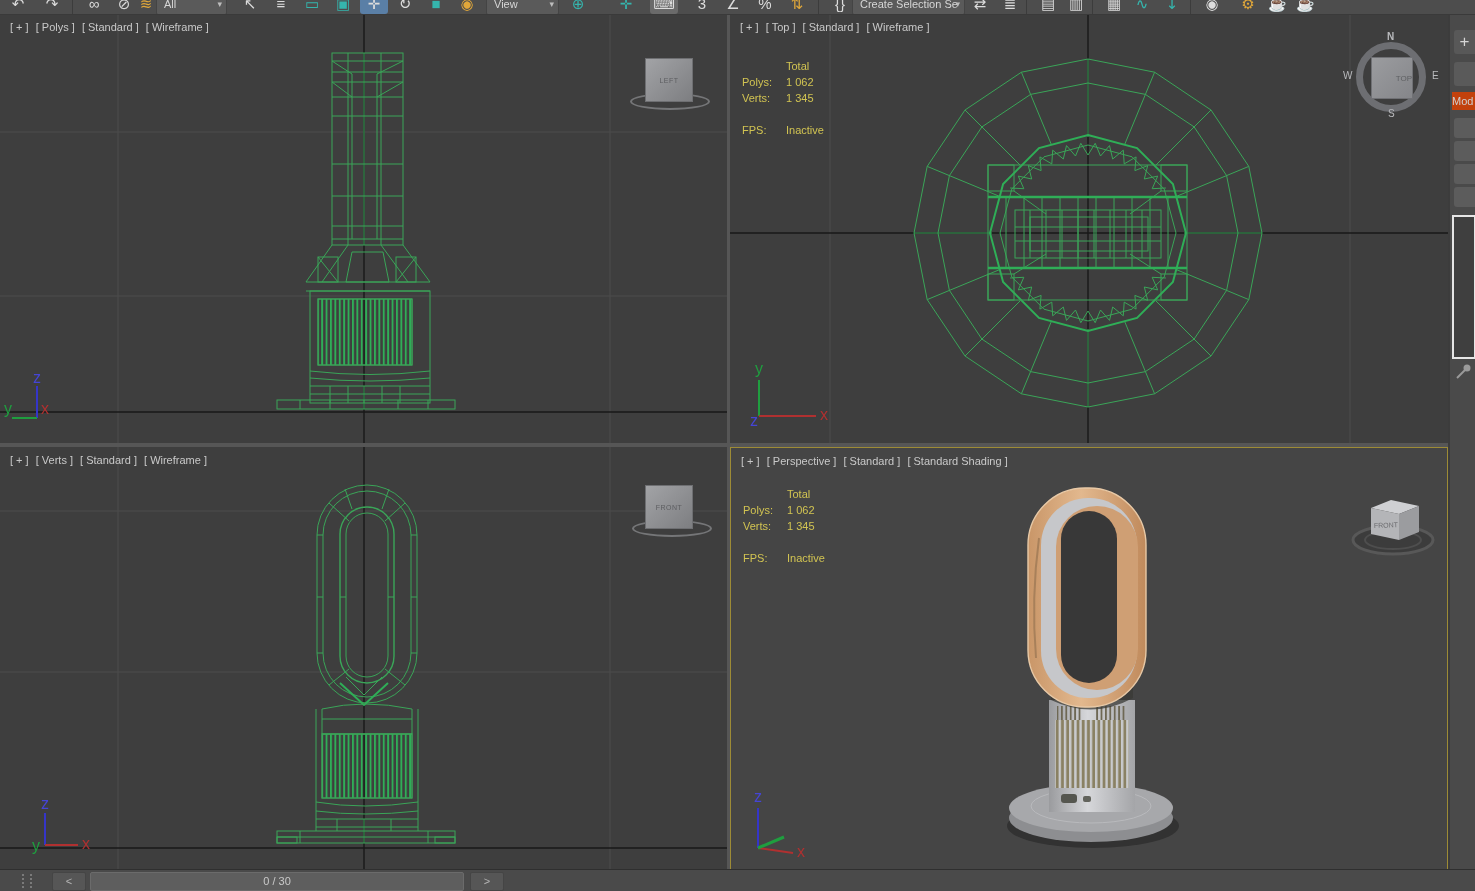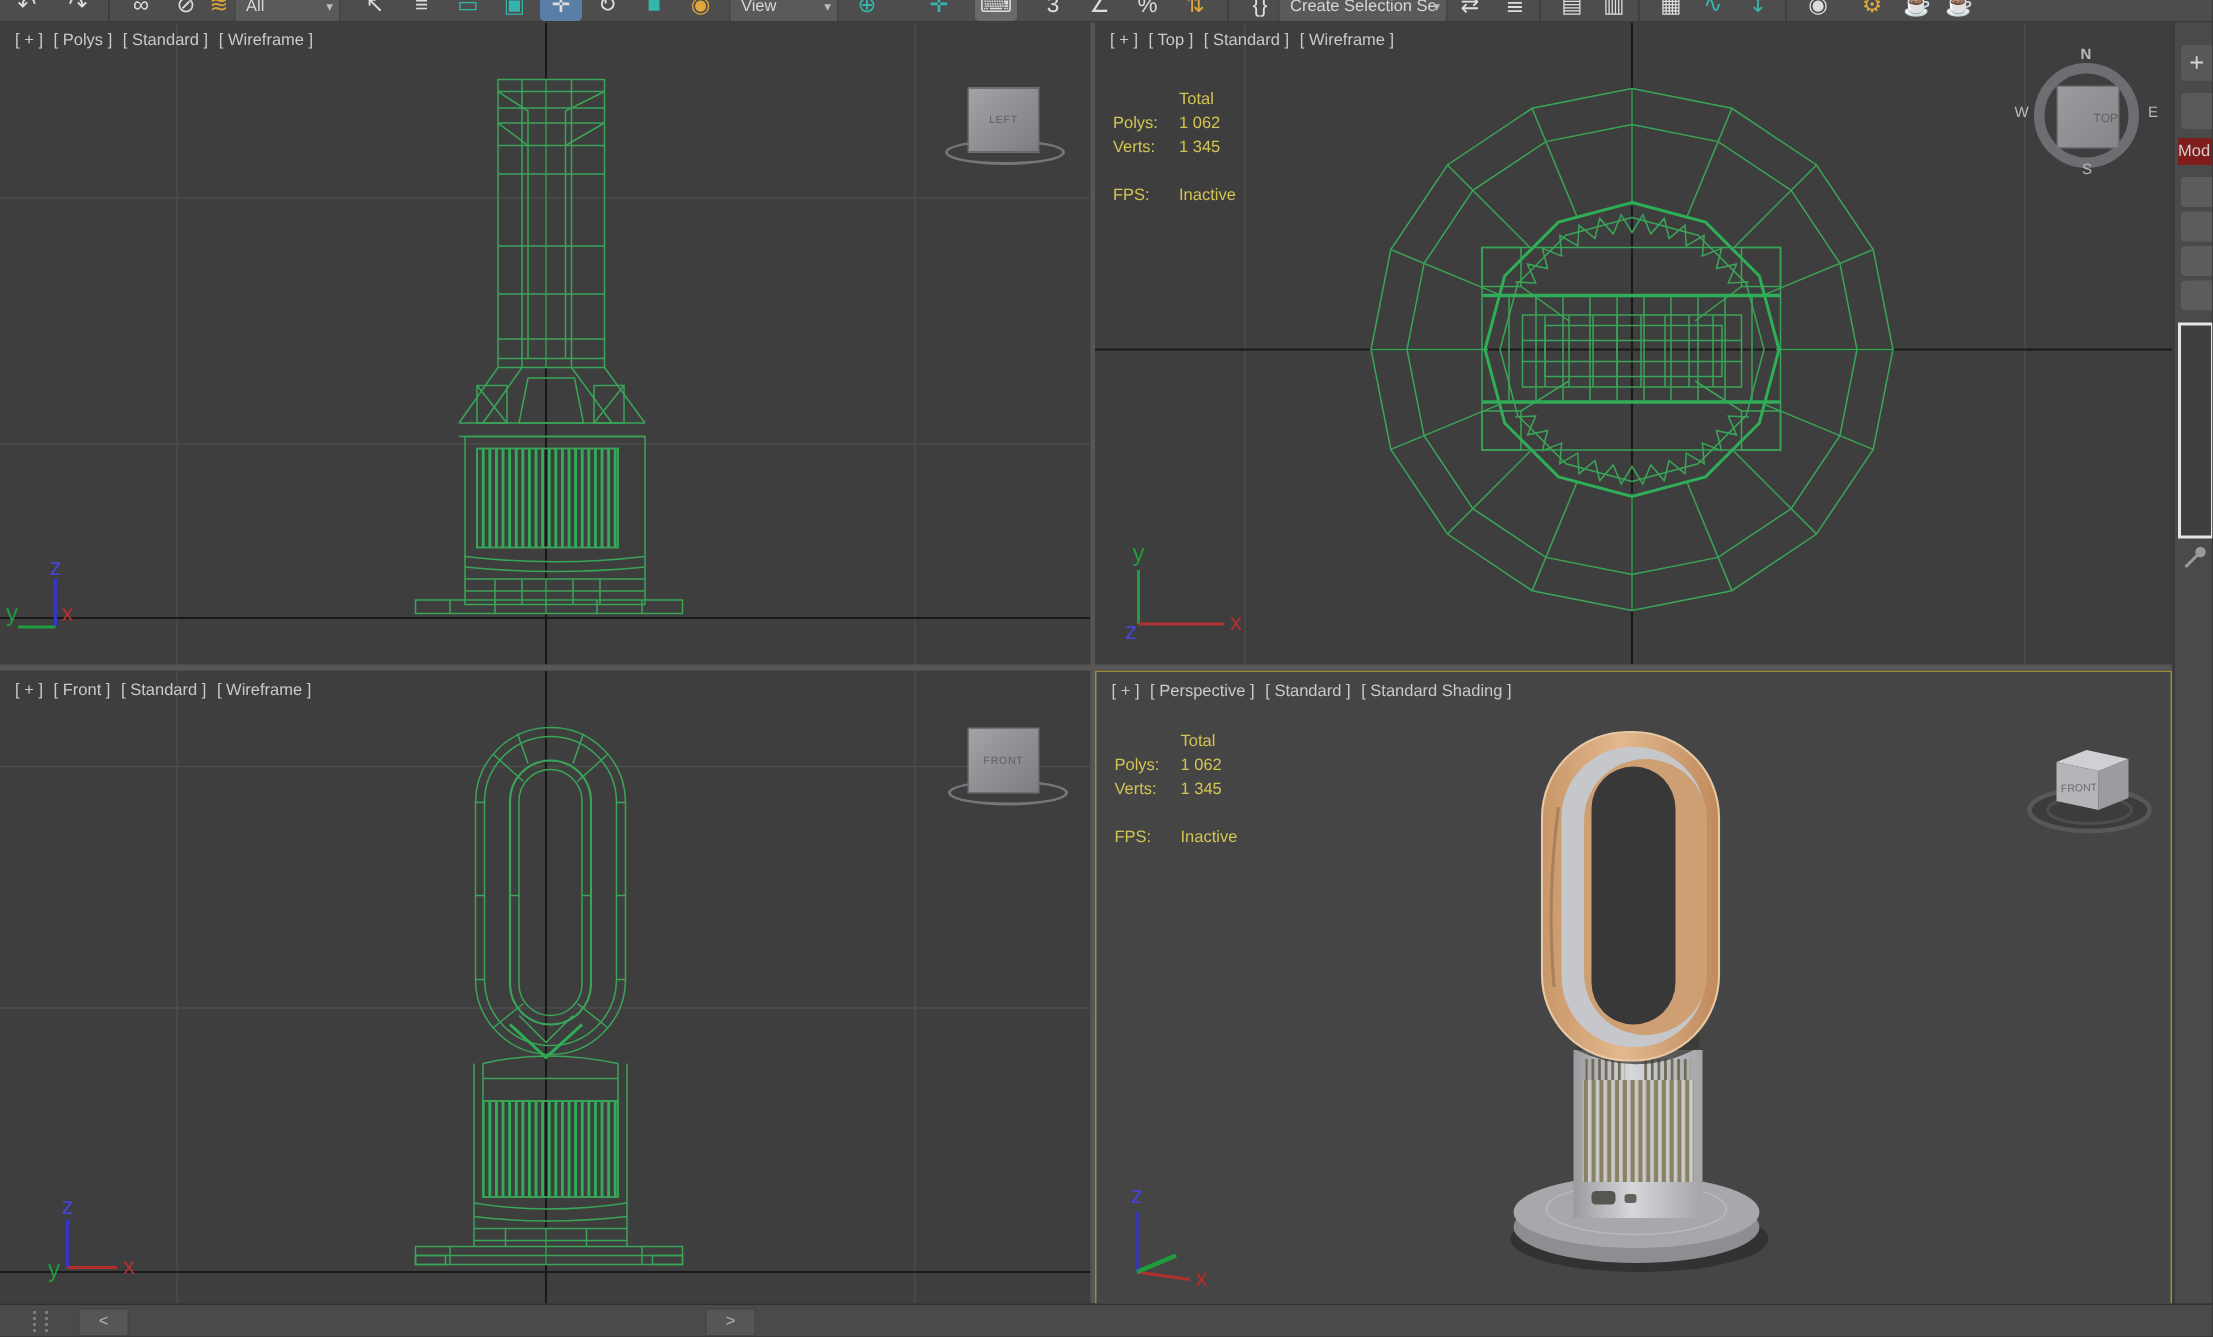--- a/index.html
+++ b/index.html
@@ -58,21 +58,21 @@
   .tl-slider{position:absolute;left:90px;top:2px;width:372px;height:17px;background:#5e5e5e;
              border:1px solid #6b6b6b;border-radius:2px;color:#c9c9c9;font-size:11px;text-align:center;
              line-height:16px;cursor:pointer;}
   
   .cpanel{position:absolute;left:1450px;top:0;width:25px;height:869px;background:#4a4a4a;z-index:25;}
   .cp-dots{position:absolute;left:2px;top:2px;width:22px;border-top:2px dotted #6e6e6e;}
   .cp-btn{position:absolute;left:4px;width:21px;background:#5c5c5c;border-radius:3px 0 0 3px;
           color:#d5d5d5;text-align:center;}
   .cp-plus{top:30px;height:24px;font-size:17px;line-height:23px;background:#585858;}
   .cp-bar{top:62px;height:24px;background:#5a5a5a;}
-  .cp-mod{position:absolute;left:2px;top:92px;width:23px;height:18px;background:#7f1d1d;color:#cfcfcf;
+  .cp-mod{position:absolute;left:2px;top:92px;width:23px;height:18px;background:#c2410c;color:#cfcfcf;
           font-size:11px;line-height:18px;overflow:hidden;}
   .cp-b1{top:118px;height:20px;} .cp-b2{top:141px;height:20px;}
   .cp-b3{top:164px;height:20px;} .cp-b4{top:187px;height:20px;}
   .cp-box{position:absolute;left:2px;top:215px;width:20px;height:140px;border:2px solid #e6e6e6;
           background:#3f3f3f;}
 </style>
 </head>
 <body>
 
 <div class="stage">
@@ -390,21 +390,21 @@
       <g>
         <line x1="45" y1="366" x2="45" y2="398" stroke="#3535c8" stroke-width="2"></line>
         <line x1="45" y1="398" x2="78" y2="398" stroke="#b03030" stroke-width="2"></line>
         <text x="41" y="362" fill="#4545d5">z</text>
         <text x="82" y="402" fill="#b03030">x</text>
         <text x="32" y="404" fill="#1f9e3f">y</text>
       </g>
     </svg>
     <div class="vplabel">
       <span>[ + ]</span>
-      <span>[ Front ]</span>
+      <span>[ Verts ]</span>
       <span>[ Standard ]</span>
       <span>[ Wireframe ]</span>
     </div>
     <div class="cubering" style="left:632px;top:73px"></div>
     <div class="minicube" style="left:645px;top:38px">
       <span>FRONT</span>
     </div>
   </div>
 
   <div class="vp" style="left:730px;top:447px;width:716px;height:421px;background:#454545;border:1px solid #9d8b36;box-sizing:content-box">
@@ -497,16 +497,17 @@
     <div class="cp-box"></div>
     <svg width="20" height="20" style="position:absolute;left:3px;top:362px">
       <line x1="4" y1="16" x2="14" y2="6" stroke="#9a9a9a" stroke-width="2"></line>
       <circle cx="14" cy="6" r="3.5" fill="#9a9a9a"></circle>
     </svg>
   </div>
 
   <div class="timeline">
     <div class="tl-grip"></div>
     <div class="tl-btn" style="left:52px">&lt;</div>
+    <div class="tl-slider">0 / 30</div>
     <div class="tl-btn" style="left:470px">&gt;</div>
   </div>
 
 </div>
 
 </body></html>

